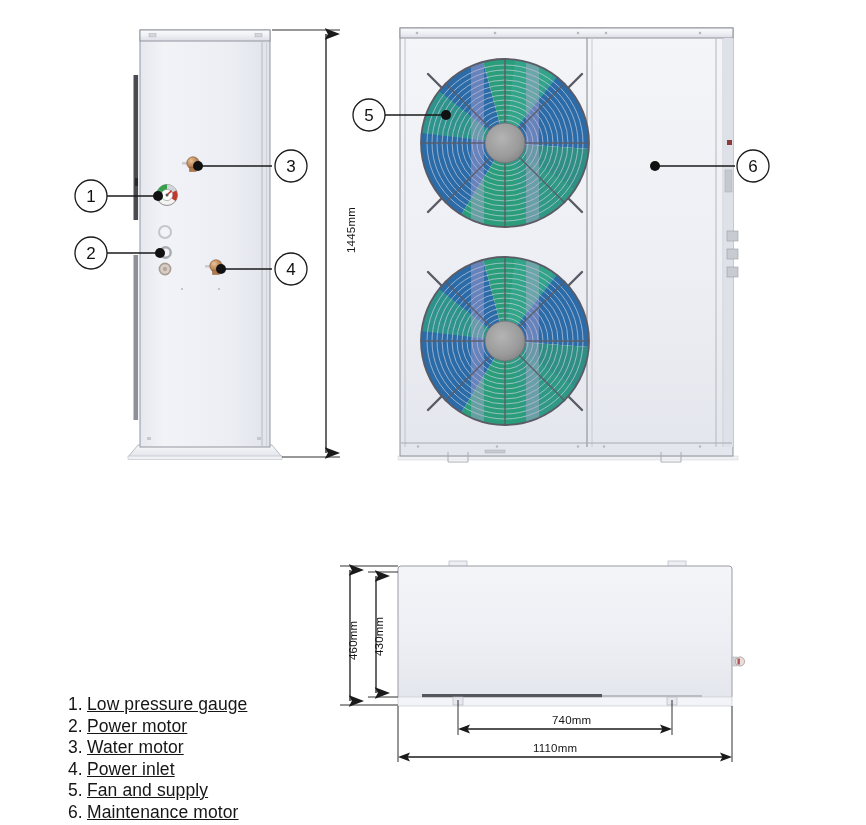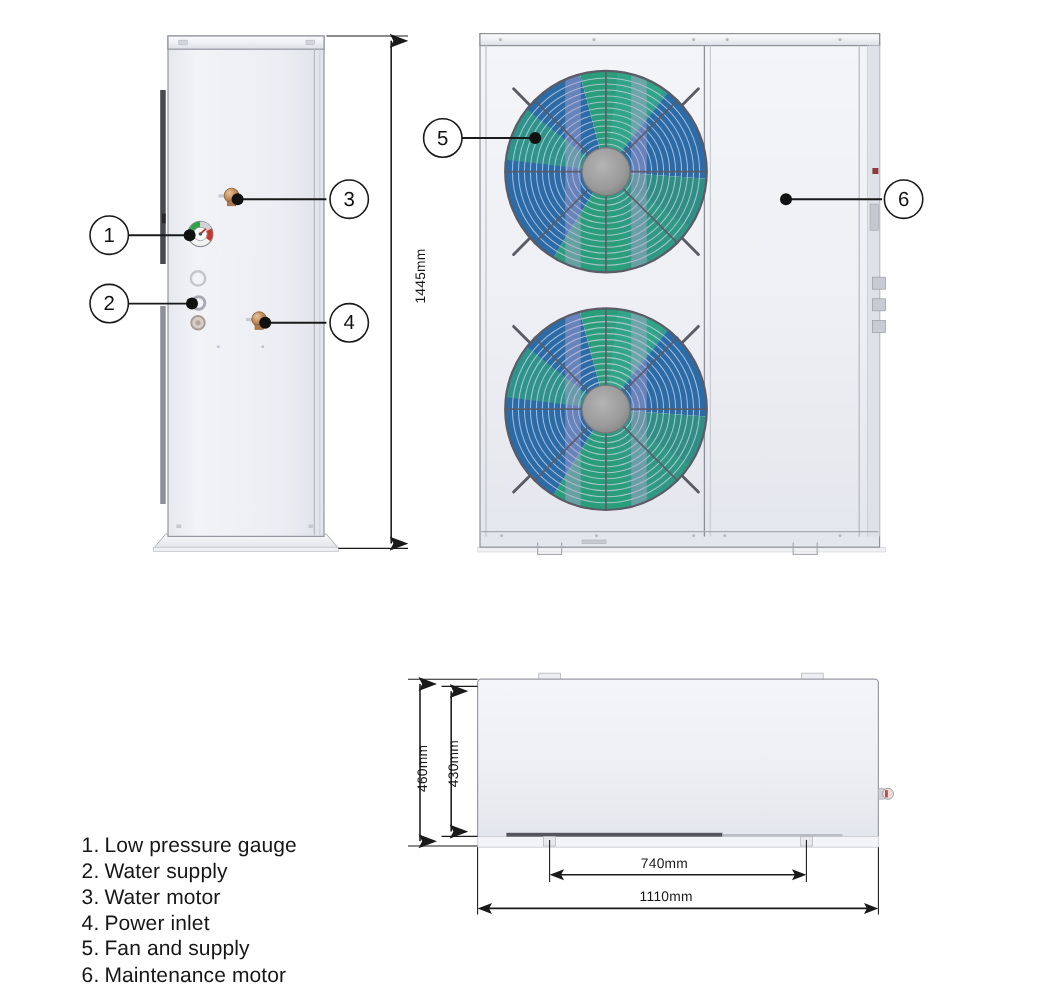--- a/index.html
+++ b/index.html
@@ -43,20 +43,21 @@
     letter-spacing: 0.1px;
     color: #161616;
     white-space: nowrap;
   }
   .legend-num {
     width: 19px;
     flex: 0 0 19px;
   }
   .legend-label {
     flex: 1 1 auto;
+    text-decoration: underline;
   }
   
   .dim {
     position: absolute;
     font-size: 11.5px;
     letter-spacing: 0.2px;
     color: #161616;
     white-space: nowrap;
   }
   .dim.vert {
@@ -417,32 +418,32 @@
       </g>
     </g>
   </svg>
 
   <div class="dim vert" style="left:345px; top:253px;">1445mm</div>
 
   <div class="dim vert" style="left:347px; top:660px;">460mm</div>
 
   <div class="dim vert" style="left:373px; top:656px;">430mm</div>
 
-  <div class="dim" style="left:534px; top:714px;">740mm</div>
+  <div class="dim" style="left:552px; top:714px;">740mm</div>
 
   <div class="dim" style="left:533px; top:742px;">1110mm</div>
 
   <div class="legend">
     <div class="legend-row">
       <span class="legend-num">1.</span>
       <span class="legend-label">Low pressure gauge</span>
     </div>
     <div class="legend-row">
       <span class="legend-num">2.</span>
-      <span class="legend-label">Water supply</span>
+      <span class="legend-label">Power motor</span>
     </div>
     <div class="legend-row">
       <span class="legend-num">3.</span>
       <span class="legend-label">Water motor</span>
     </div>
     <div class="legend-row">
       <span class="legend-num">4.</span>
       <span class="legend-label">Power inlet</span>
     </div>
     <div class="legend-row">

